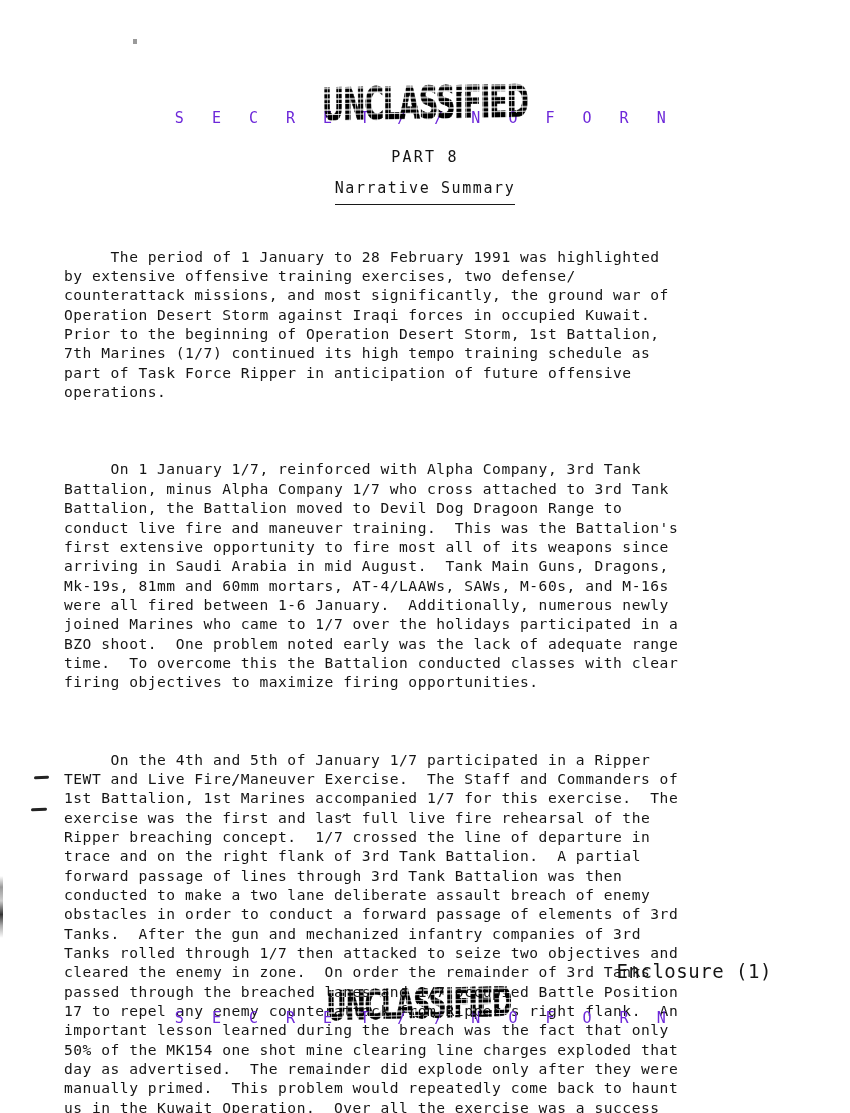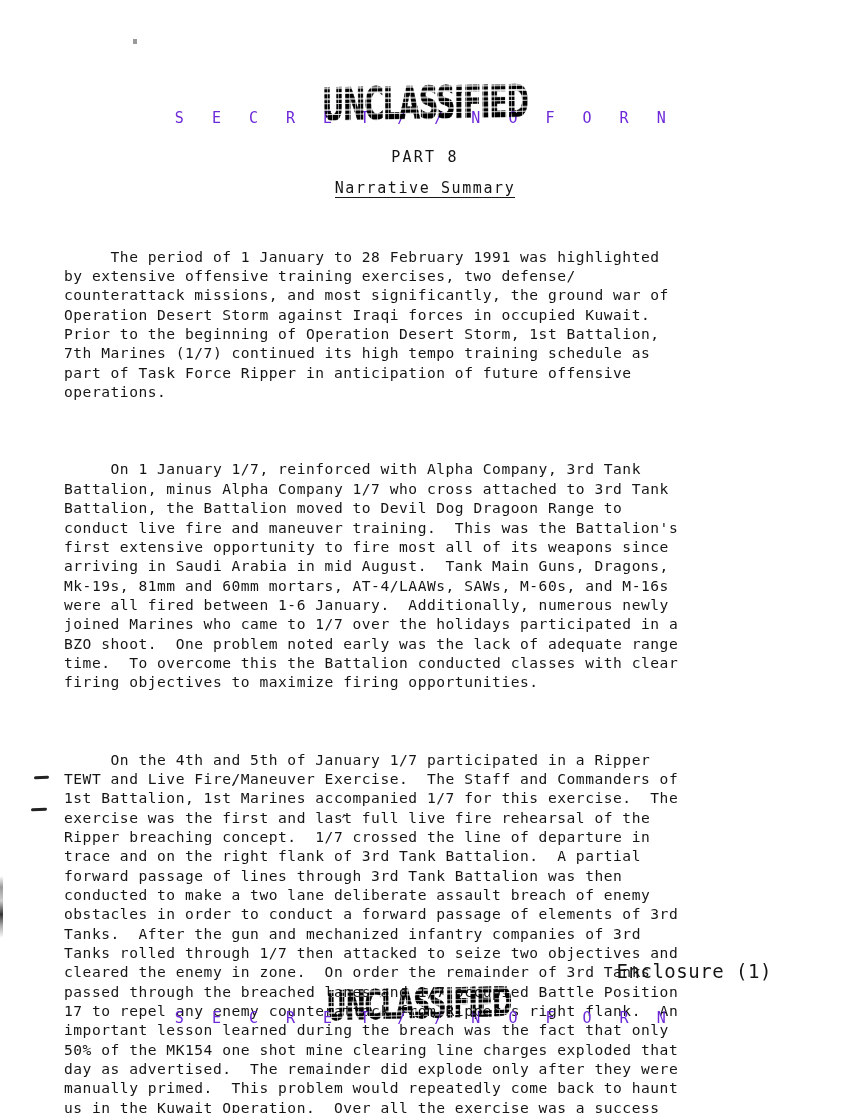--- a/index.html
+++ b/index.html
@@ -149,21 +149,21 @@
   #section-title {
     position: absolute;
     left: 0; right: 0;
     top: 179px;
     text-align: center;
     font-size: 15px;
     letter-spacing: 1.6px;
   }
   #section-title .u {
     border-bottom: 1.5px solid #181818;
-    padding-bottom: 0;
+    padding-bottom: 7px;
   }
 
   
   #body-copy {
     position: absolute;
     left: 64px;
     top: 208px;
     width: 706px;
     font-size: 14.6px;
     line-height: 19.35px;

